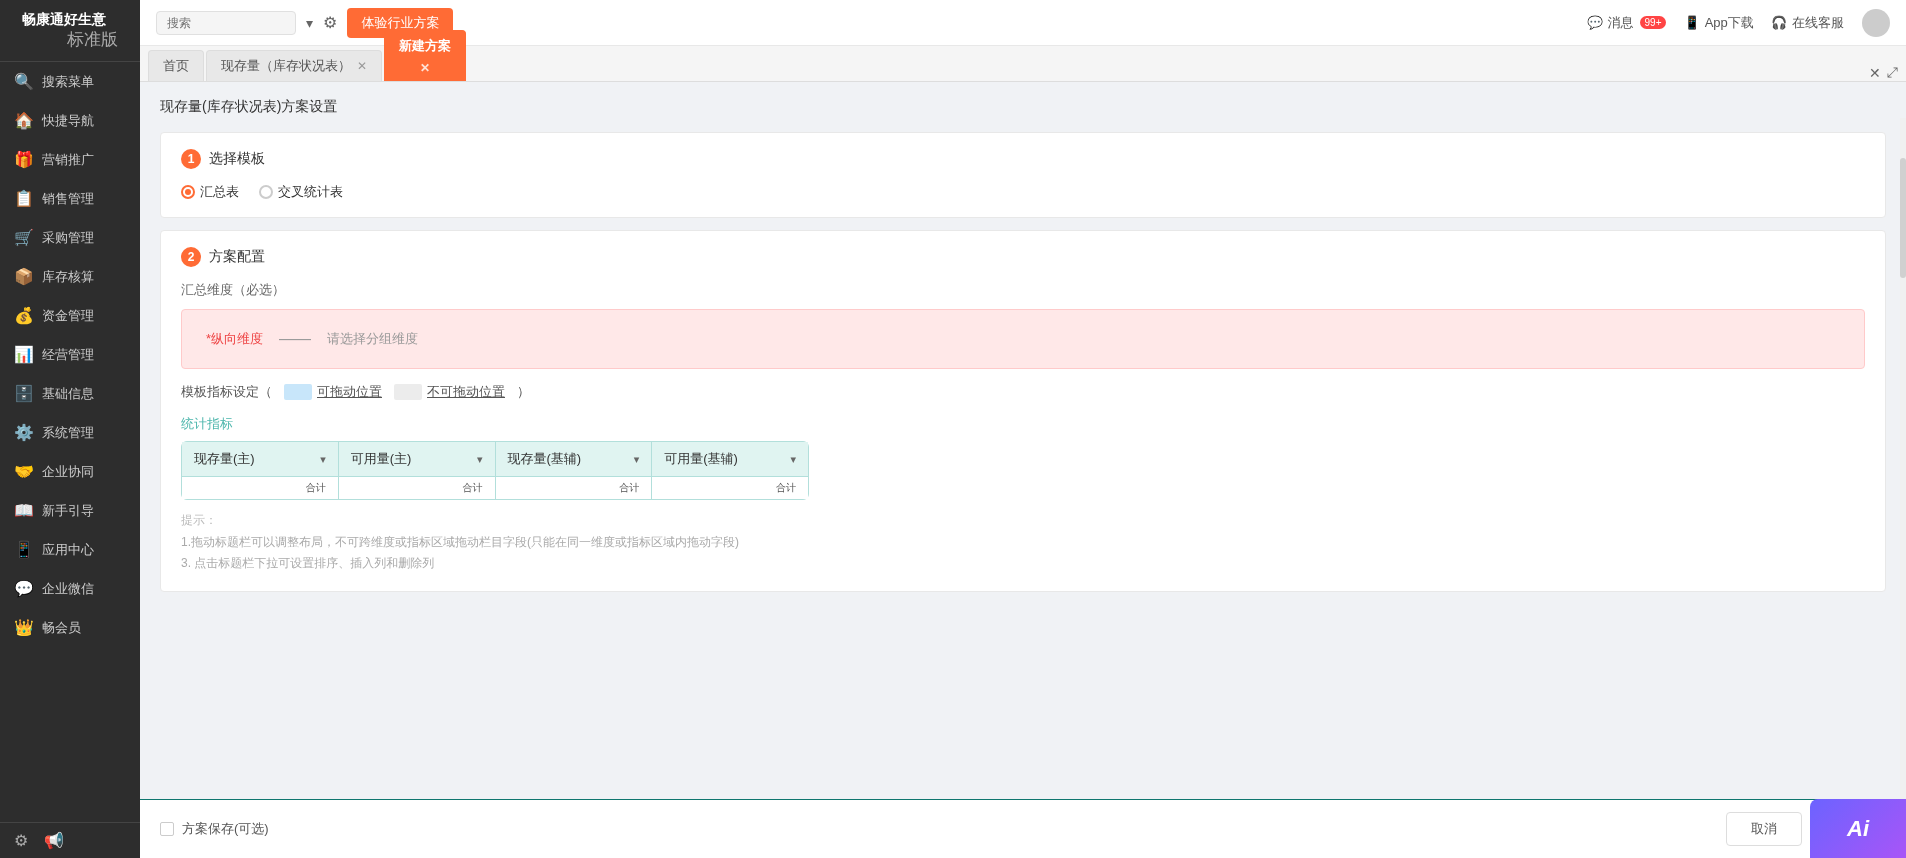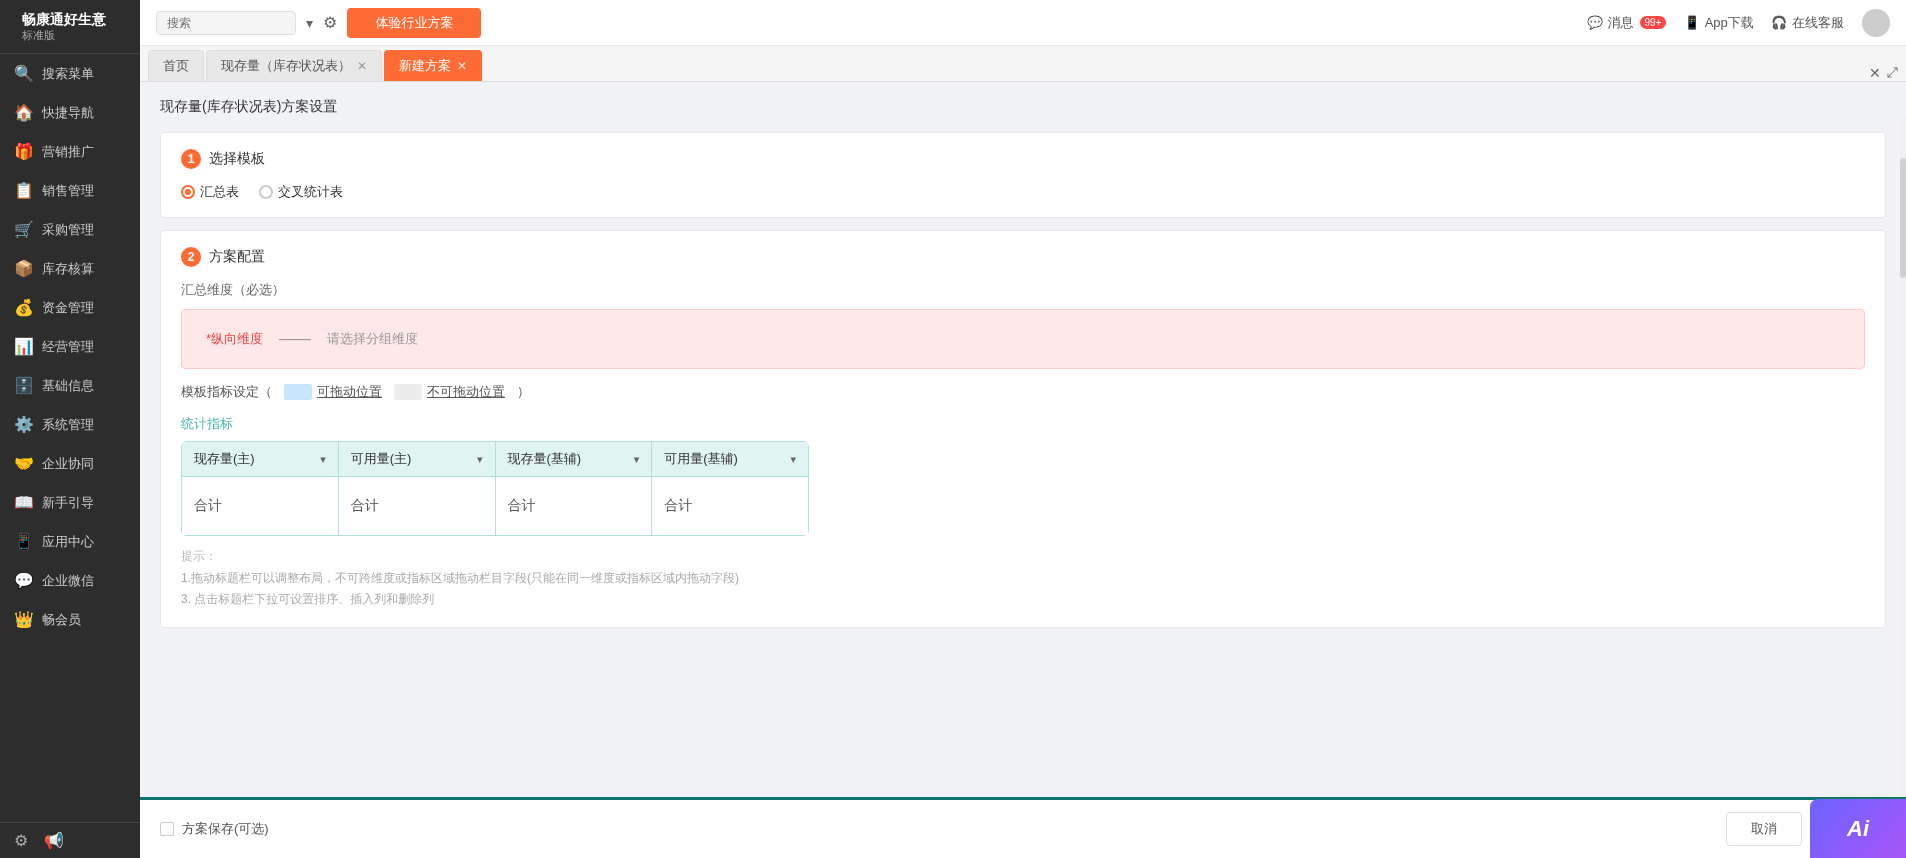--- a/index.html
+++ b/index.html
@@ -20,21 +20,22 @@
       border-bottom: 1px solid #444;
     }
     .sidebar-logo .logo-text {
       color: #fff;
       font-size: 14px;
       font-weight: bold;
       line-height: 1.3;
     }
     .sidebar-logo .logo-sub {
       color: #aaa;
-      font-size: 11px;
+      font-size: 17px;
+      text-align: right;
     }
     .sidebar-scroll {
       flex: 1;
       overflow-y: auto;
       overflow-x: hidden;
     }
     .sidebar-scroll::-webkit-scrollbar { width: 3px; }
     .sidebar-scroll::-webkit-scrollbar-thumb { background: #555; }
     .sidebar-item {
       display: flex;
@@ -91,21 +92,21 @@
     .topbar-gear {
       color: #666;
       cursor: pointer;
       font-size: 16px;
     }
     .topbar-btn-trial {
       background: #ff6b35;
       color: #fff;
       border: none;
       border-radius: 4px;
-      padding: 6px 28px;
+      padding: 6px 14px;
       cursor: pointer;
       font-size: 13px;
     }
     .topbar-right {
       margin-left: auto;
       display: flex;
       align-items: center;
       gap: 18px;
       color: #555;
       font-size: 13px;
@@ -152,21 +153,22 @@
       cursor: pointer;
       font-size: 13px;
       color: #555;
       display: flex;
       align-items: center;
       gap: 6px;
     }
     .tab.active {
       background: #fff;
       color: #333;
-      font-weight: 400;
+      font-weight: 700;
+      flex-direction: column;
     }
     .tab-home { font-size: 13px; }
     .tab-close { color: #999; font-size: 12px; cursor: pointer; }
     .tab.new-tab {
       background: #ff6b35;
       color: #fff;
       border-color: #ff6b35;
     }
     .tab.new-tab .tab-close { color: rgba(255,255,255,0.8); }
 
@@ -348,41 +350,41 @@
       color: #333;
     }
     .stats-col:last-child { border-right: none; }
     .stats-col-arrow { color: #666; font-size: 11px; cursor: pointer; }
     .stats-body {
       display: flex;
       background: #fff;
     }
     .stats-cell {
       flex: 1;
-      padding: 20px 12px;
-      text-align: left;
+      padding: 4px 12px;
+      text-align: right;
       border-right: 1px solid #b2dfdb;
-      font-size: 14px;
+      font-size: 10px;
       color: #555;
     }
     .stats-cell:last-child { border-right: none; }
 
     
     .tips-section {
       color: #aaa;
       font-size: 12px;
       line-height: 1.8;
       margin-top: 8px;
     }
     .tips-section .tip-title { color: #bbb; font-weight: 500; }
 
     
     .bottom-bar {
       background: #fff;
-      border-top: 3px solid #0f766e;
+      border-top: 1px solid #0f766e;
       padding: 12px 20px;
       display: flex;
       align-items: center;
       gap: 8px;
       flex-shrink: 0;
     }
     .save-checkbox {
       width: 14px;
       height: 14px;
       border: 1px solid #ccc;

